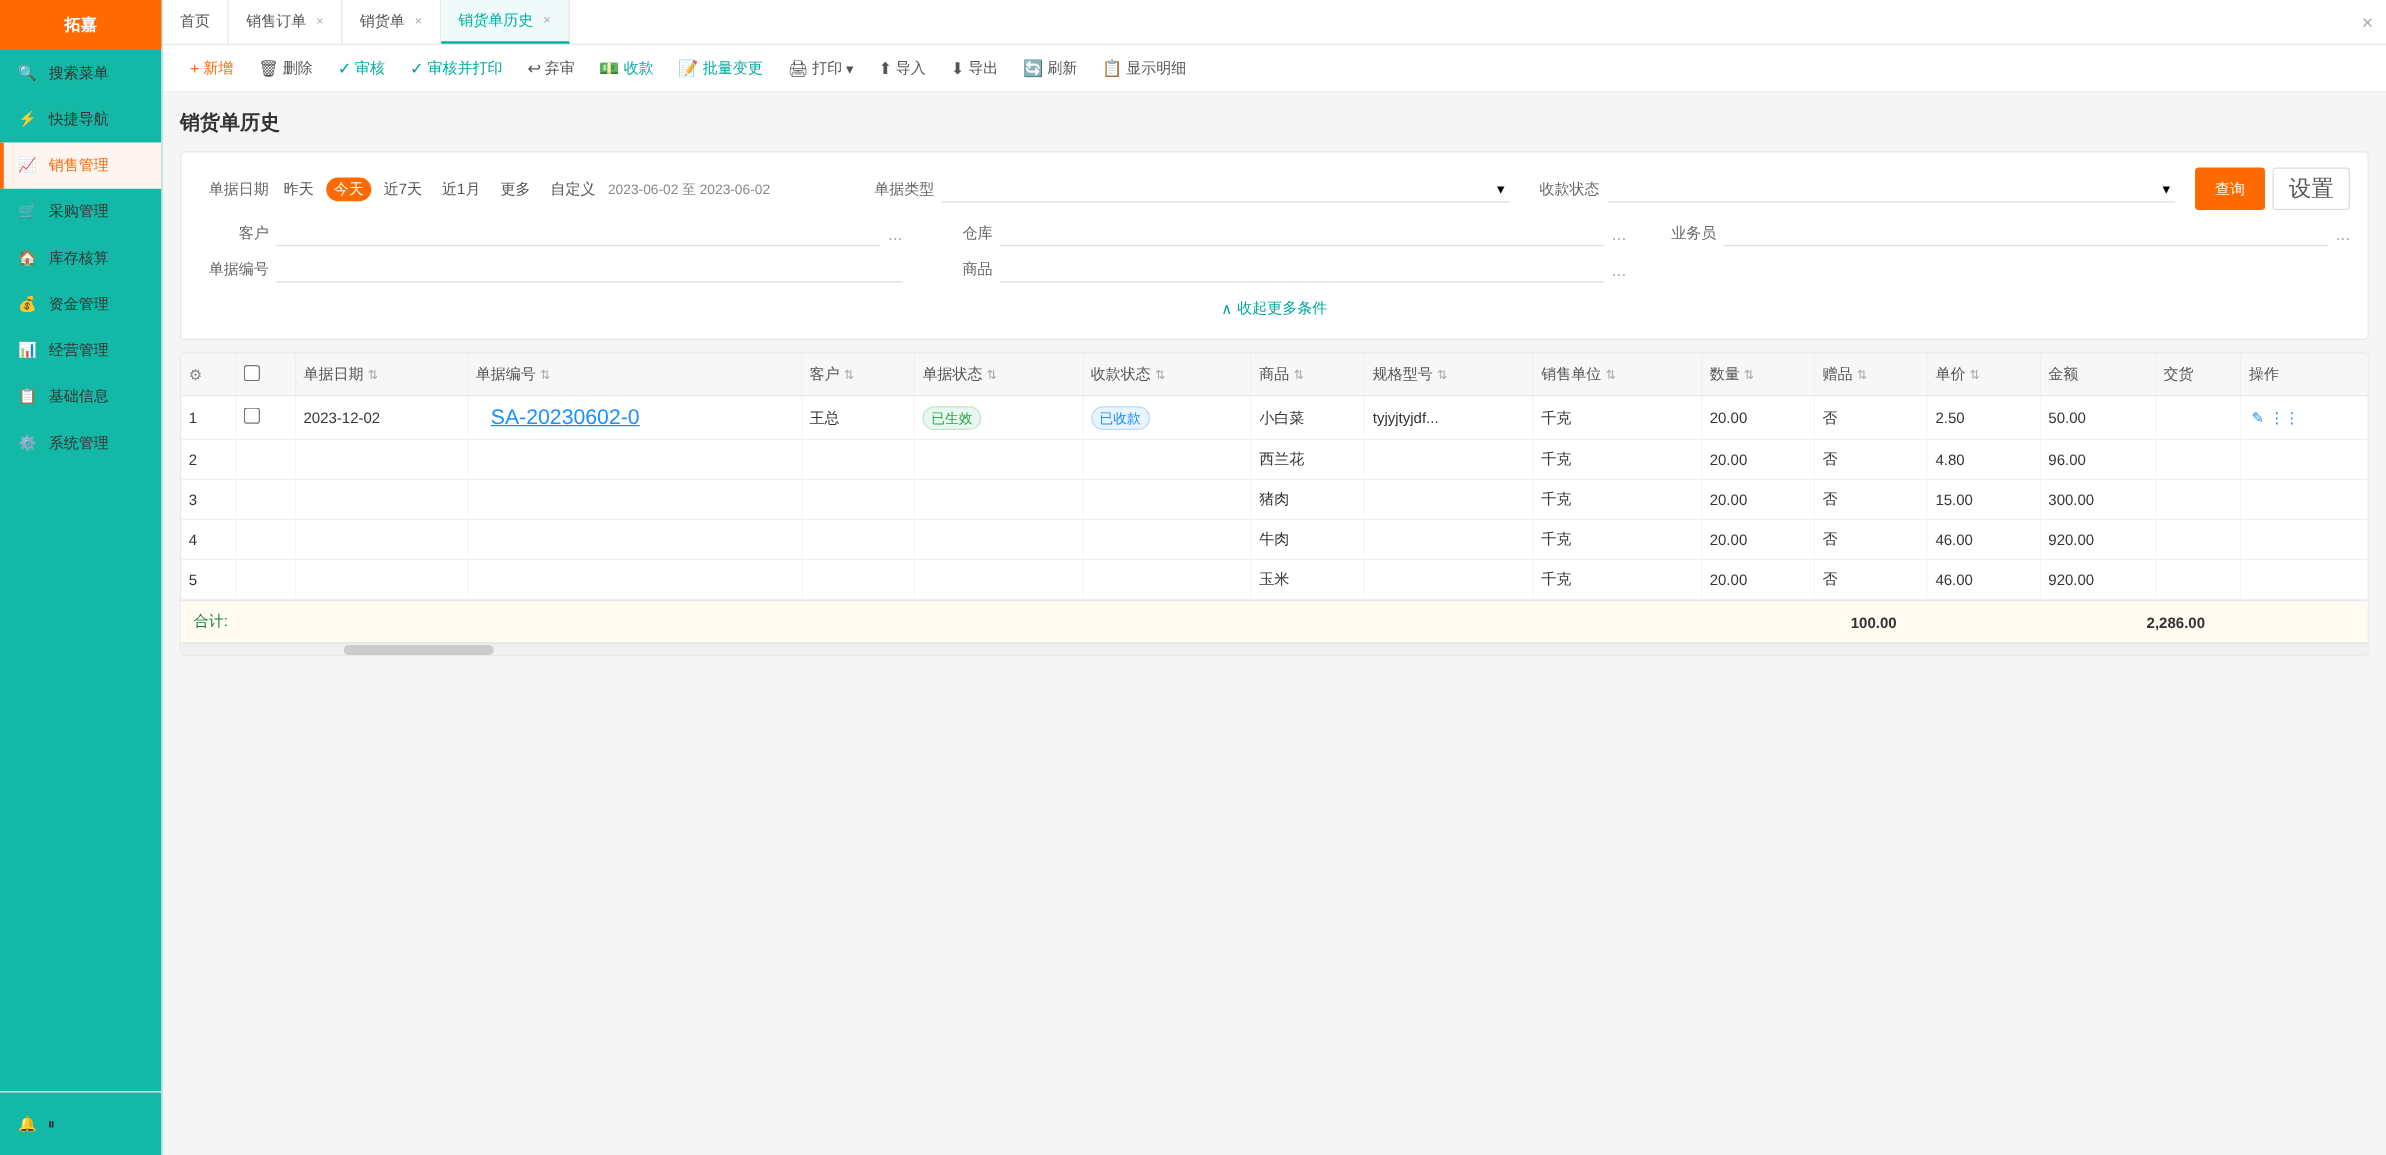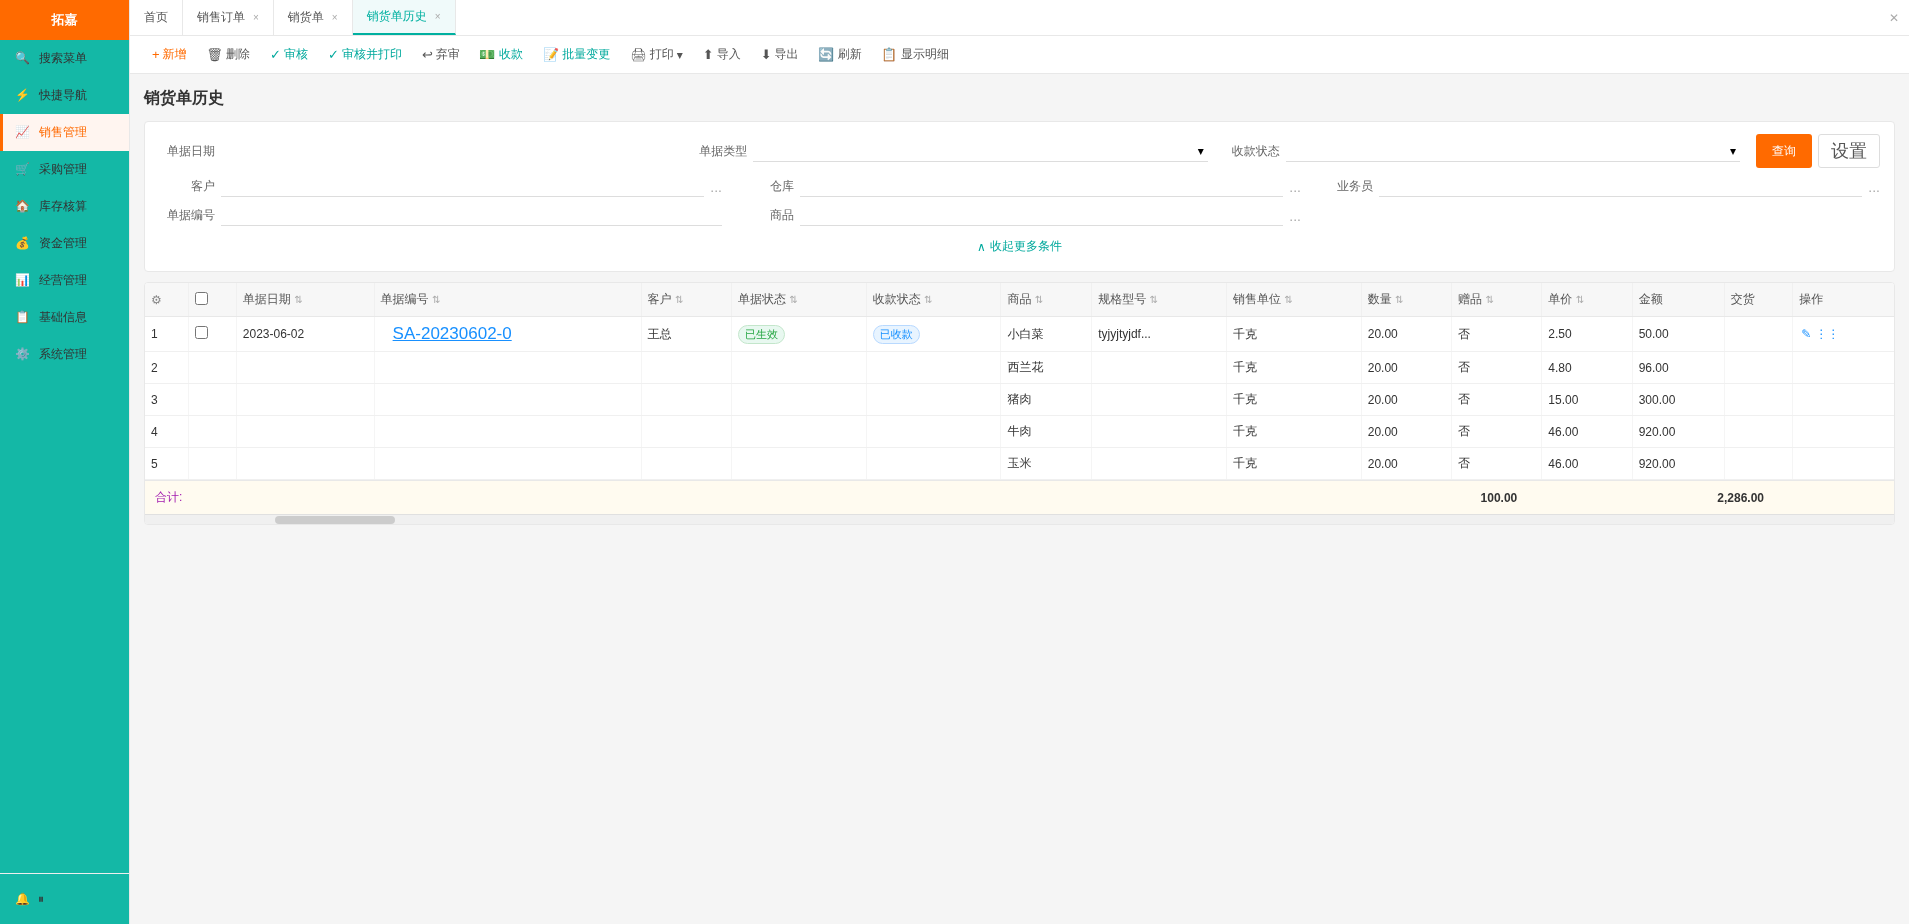--- a/index.html
+++ b/index.html
@@ -272,21 +272,21 @@
     .action-icon { color: #1890ff; cursor: pointer; margin: 0 2px; }
 
     
     .table-footer {
       background: #fffbf0;
       border-top: 1px solid #e8e8e8;
       padding: 8px 10px;
       display: flex;
       align-items: center;
     }
-    .footer-label { color: #a21caf; margin-right: 20px; }
+    .footer-label { color: #15803d; margin-right: 20px; }
     .footer-total { color: #333; font-weight: bold; }
 
     
     .pagination-bar {
       display: flex;
       align-items: center;
       justify-content: flex-end;
       padding: 8px 14px;
       background: #fff;
       border-top: 1px solid #e8e8e8;
@@ -452,20 +452,29 @@
 
   <div class="content">
 
     <div class="page-title">销货单历史</div>
 
     <div class="filter-area">
 
       <div class="filter-row">
         <div class="filter-item">
           <span class="filter-label">单据日期</span>
+          <div class="date-filter">
+            <span class="date-tag">昨天</span>
+            <span class="date-tag active">今天</span>
+            <span class="date-tag">近7天</span>
+            <span class="date-tag">近1月</span>
+            <span class="date-tag">更多</span>
+            <span class="date-tag">自定义</span>
+            <span class="date-range">2023-06-02 至 2023-06-02</span>
+          </div>
         </div>
         <div class="filter-item">
           <span class="filter-label">单据类型</span>
           <div class="filter-select">
             <span>&nbsp;</span>
             <span>▾</span>
           </div>
         </div>
         <div class="filter-item">
           <span class="filter-label">收款状态</span>
@@ -575,21 +584,21 @@
             </th>
             <th>
               <span>操作</span>
             </th>
           </tr>
         </thead>
         <tbody id="table-body">
         <tr>
     <td>1</td>
     <td><input type="checkbox" style=""></td>
-    <td>2023-06-02</td>
+    <td>2023-12-02</td>
     <td><span class="link-text">SA-20230602-0</span></td>
     <td>王总</td>
     <td><span class="badge badge-green">已生效</span></td>
     <td><span class="badge badge-blue">已收款</span></td>
     <td>小白菜</td>
     <td>tyjyjtyjdf...</td>
     <td>千克</td>
     <td>20.00</td>
     <td>否</td>
     <td>2.50</td>

